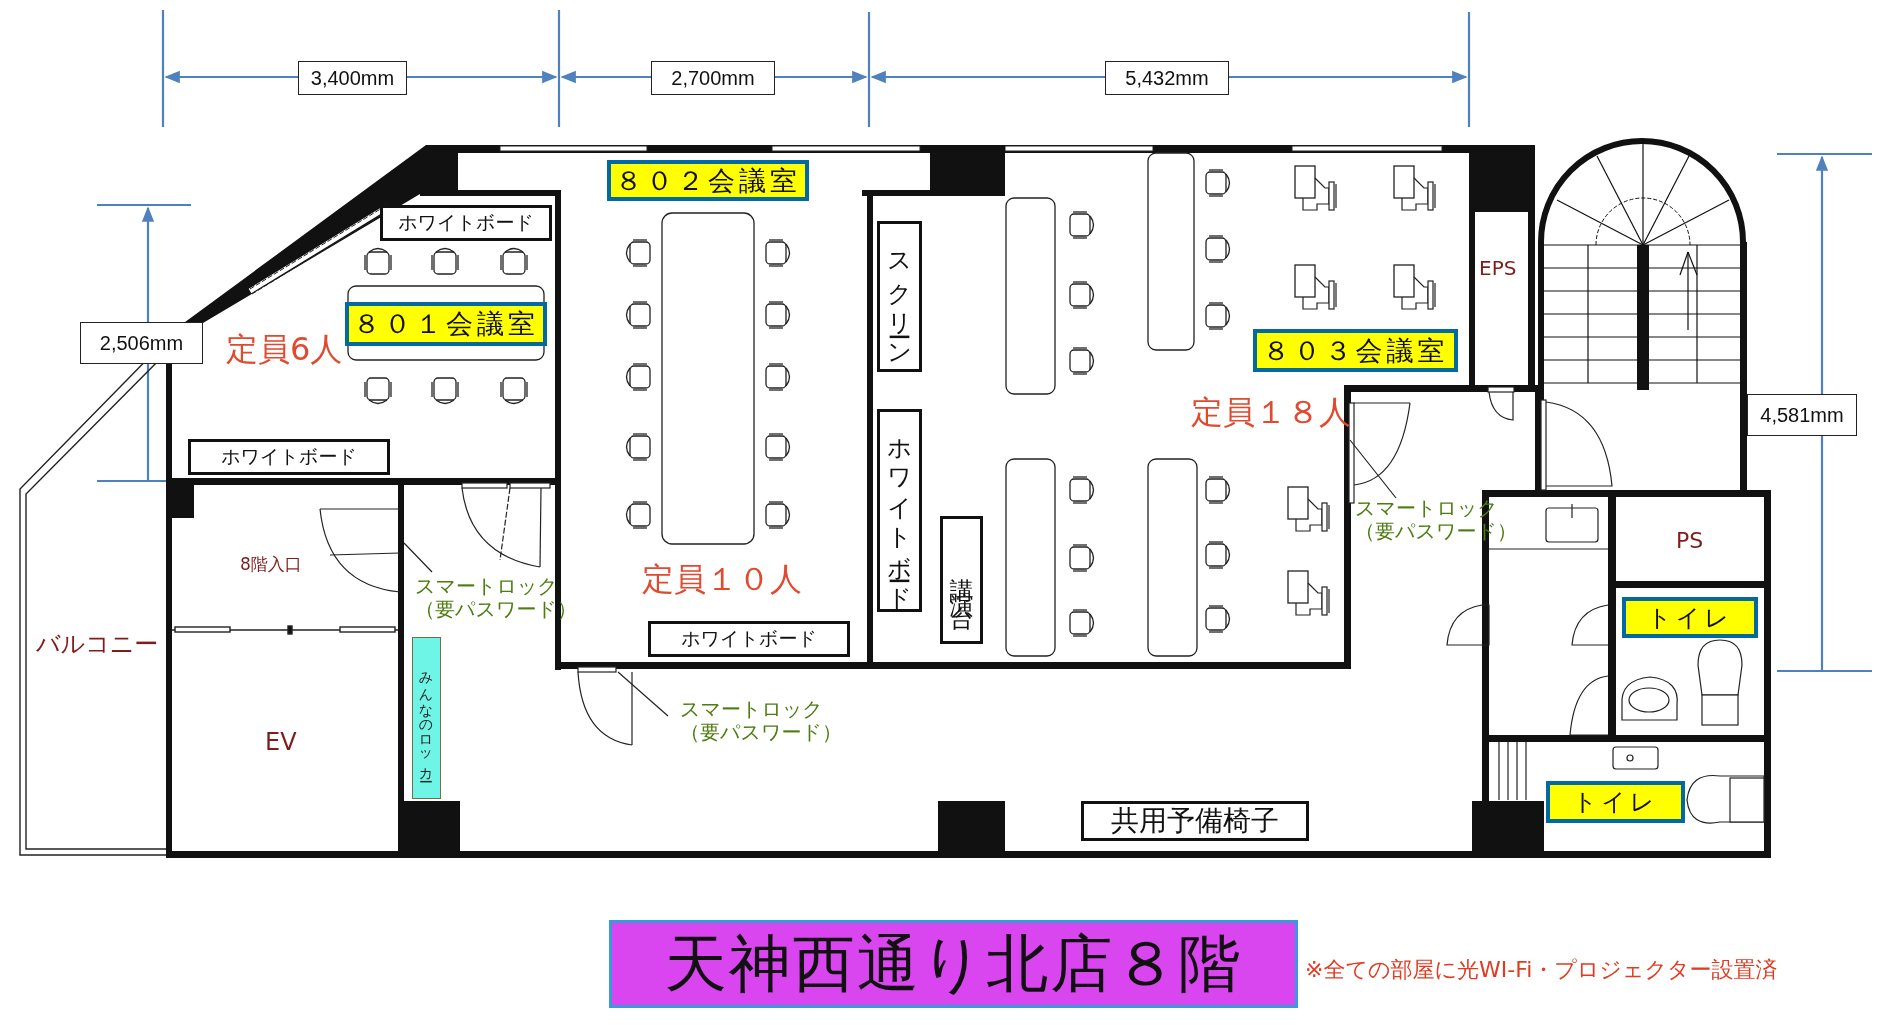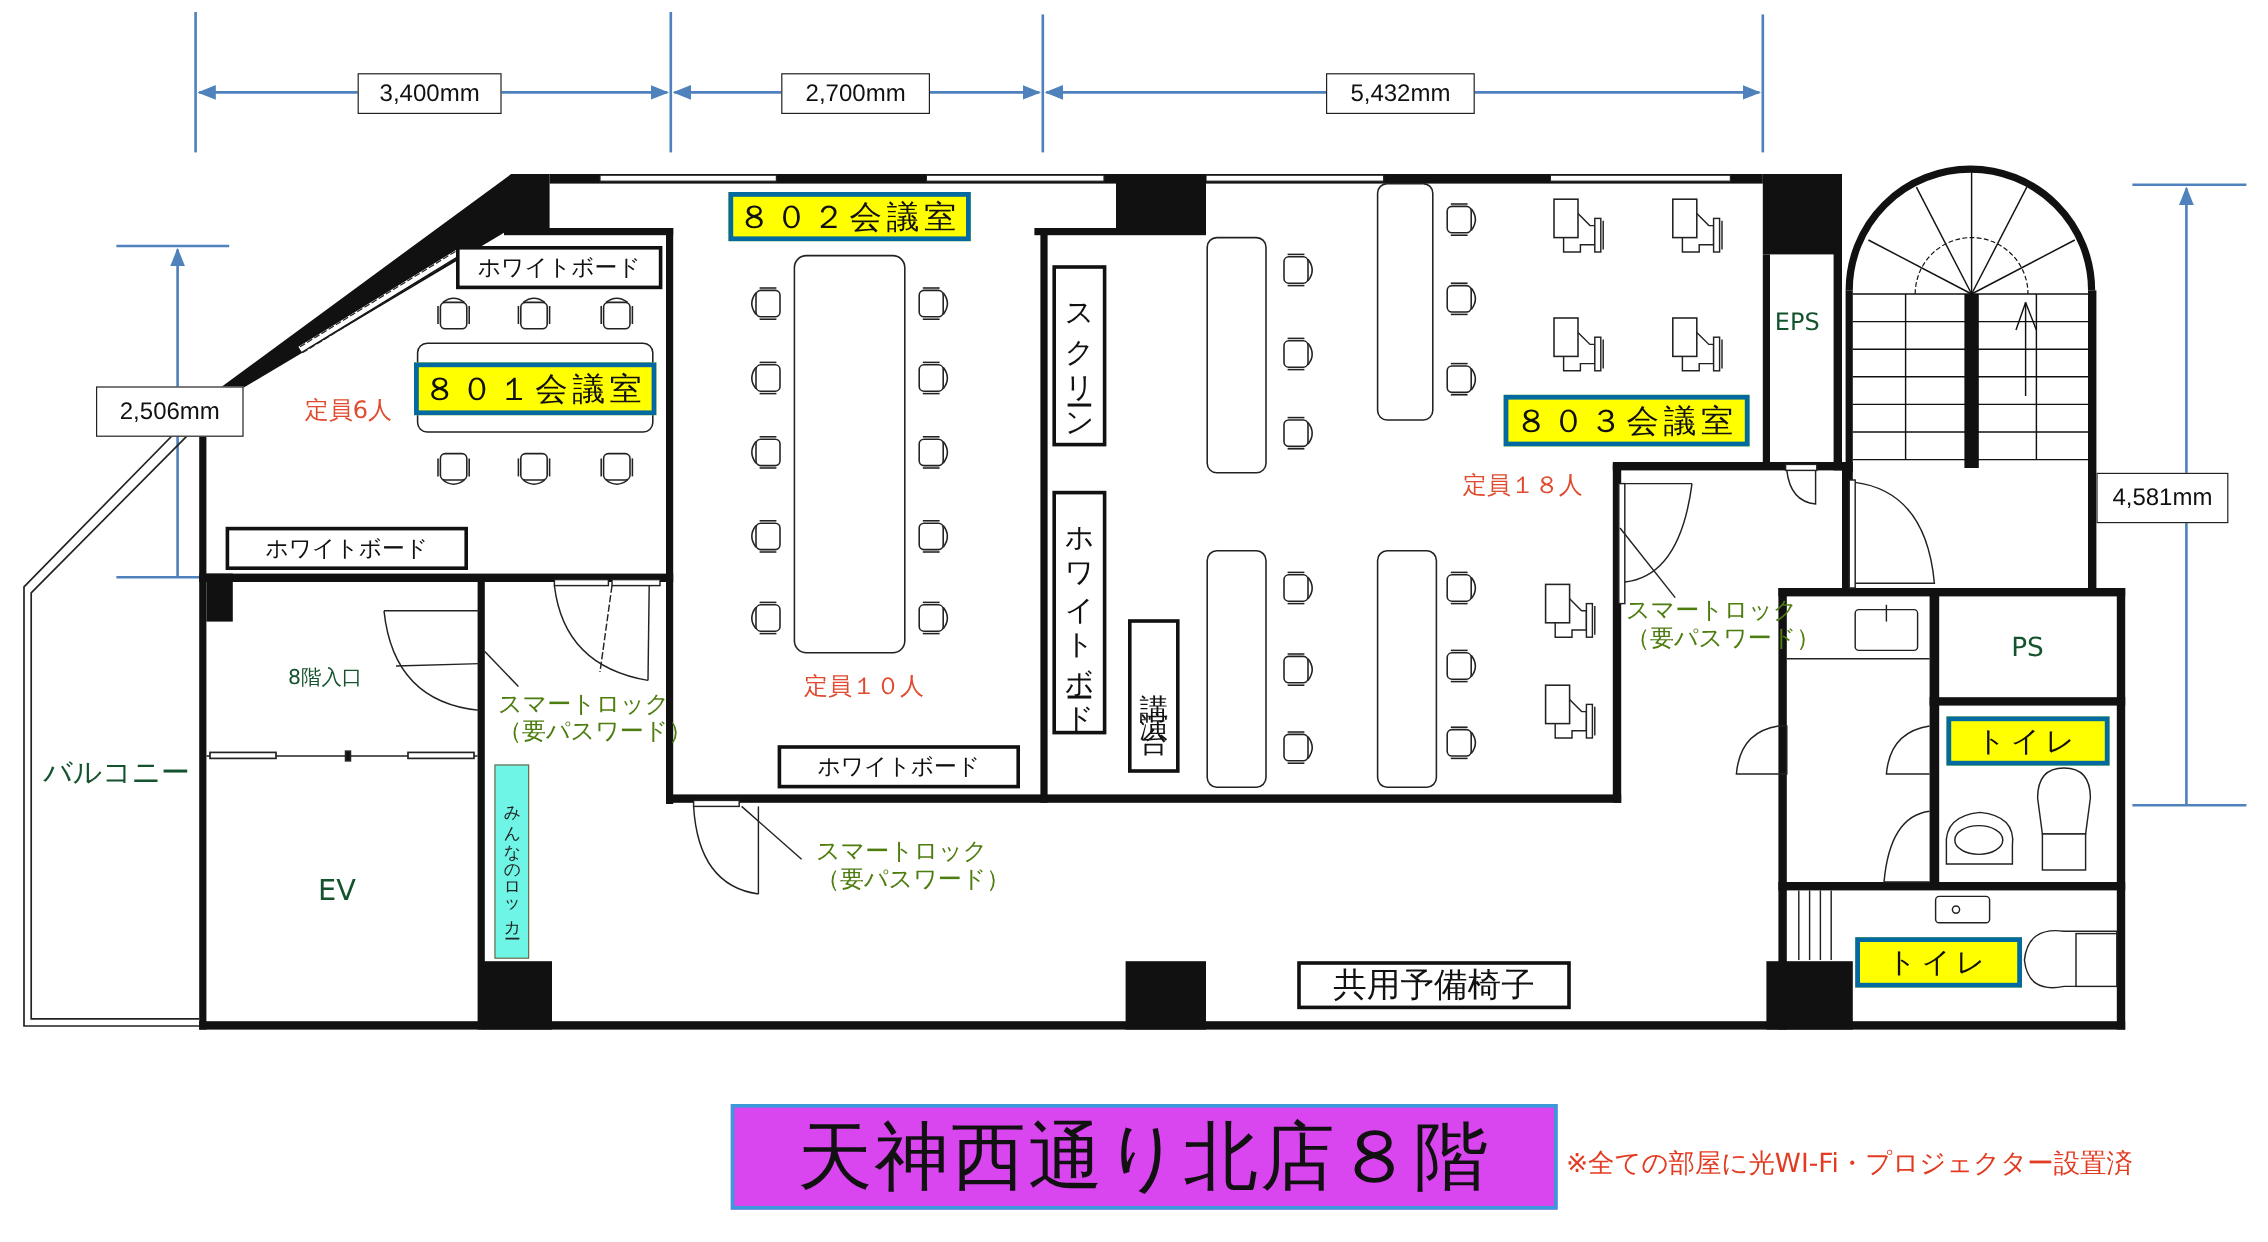--- a/index.html
+++ b/index.html
@@ -9,23 +9,23 @@
   .dimbox { position:absolute; box-sizing:border-box; background:#fff; border:1.5px solid #222;
             display:flex; align-items:center; justify-content:center; font-size:20px; color:#111;
             font-family:"Liberation Sans", "DejaVu Sans", sans-serif; }
   .ylabel { position:absolute; box-sizing:border-box; background:#ffff00; border:4px solid #0369a1;
             display:flex; align-items:center; justify-content:center; color:#111; font-size:27px; letter-spacing:4px; }
   .wbox { position:absolute; box-sizing:border-box; background:#fff; border:3px solid #111;
           display:flex; align-items:center; justify-content:center; color:#111; font-size:19px; }
   .vbox { position:absolute; box-sizing:border-box; background:#fff; border:3px solid #111;
           display:flex; align-items:center; justify-content:center; color:#111; font-size:24px;
           writing-mode:vertical-rl; text-orientation:upright; letter-spacing:2px; }
-  .cap { position:absolute; color:#e04a2f; font-size:20px; white-space:nowrap;margin-left:28px; }
+  .cap { position:absolute; color:#e04a2f; font-size:32px; white-space:nowrap; }
   .note { position:absolute; color:#4d7c0f; font-size:20px; line-height:23px; white-space:nowrap; }
-  .plain { position:absolute; color:#14532d; white-space:nowrap; }
+  .plain { position:absolute; color:#7f1d1d; white-space:nowrap; }
   .locker { position:absolute; box-sizing:border-box; background:#6ff5e6; border:1.5px solid #7a6a4a;
             writing-mode:vertical-rl; text-orientation:upright; font-size:14px; color:#222;
             display:flex; align-items:center; justify-content:center; }
   .title { position:absolute; box-sizing:border-box; background:#d946ef; border:3px solid #3a9ad9;
            display:flex; align-items:center; justify-content:center; font-size:62px; color:#111; letter-spacing:2px; }
   .footnote { position:absolute; color:#e23b22; font-size:22px; white-space:nowrap; }
 </style>
 </head>
 <body>
 
@@ -271,21 +271,21 @@
     <rect x="1730" y="778" width="34" height="44"></rect>
     <g>
       <line x1="1499" y1="742" x2="1499" y2="800"></line>
       <line x1="1508" y1="742" x2="1508" y2="800"></line>
       <line x1="1517" y1="742" x2="1517" y2="800"></line>
       <line x1="1526" y1="742" x2="1526" y2="800"></line>
     </g>
   </g>
 </svg>
 
-<div class="dimbox" style="left:298px;top:61px;width:120px;height:34px;">3,400mm</div>
+<div class="dimbox" style="left:298px;top:61px;width:109px;height:34px;">3,400mm</div>
 <div class="dimbox" style="left:651px;top:61px;width:124px;height:34px;">2,700mm</div>
 <div class="dimbox" style="left:1105px;top:61px;width:124px;height:34px;">5,432mm</div>
 <div class="dimbox" style="left:80px;top:322px;width:123px;height:42px;">2,506mm</div>
 <div class="dimbox" style="left:1747px;top:394px;width:110px;height:42px;">4,581mm</div>
 
 <div class="wbox" style="left:380px;top:205px;width:172px;height:36px;">ホワイトボード</div>
 <div class="ylabel" style="left:345px;top:302px;width:202px;height:44px;">８０１会議室</div>
 <div class="cap" style="left:226px;top:328px;">定員6人</div>
 <div class="wbox" style="left:188px;top:439px;width:202px;height:36px;">ホワイトボード</div>
 

